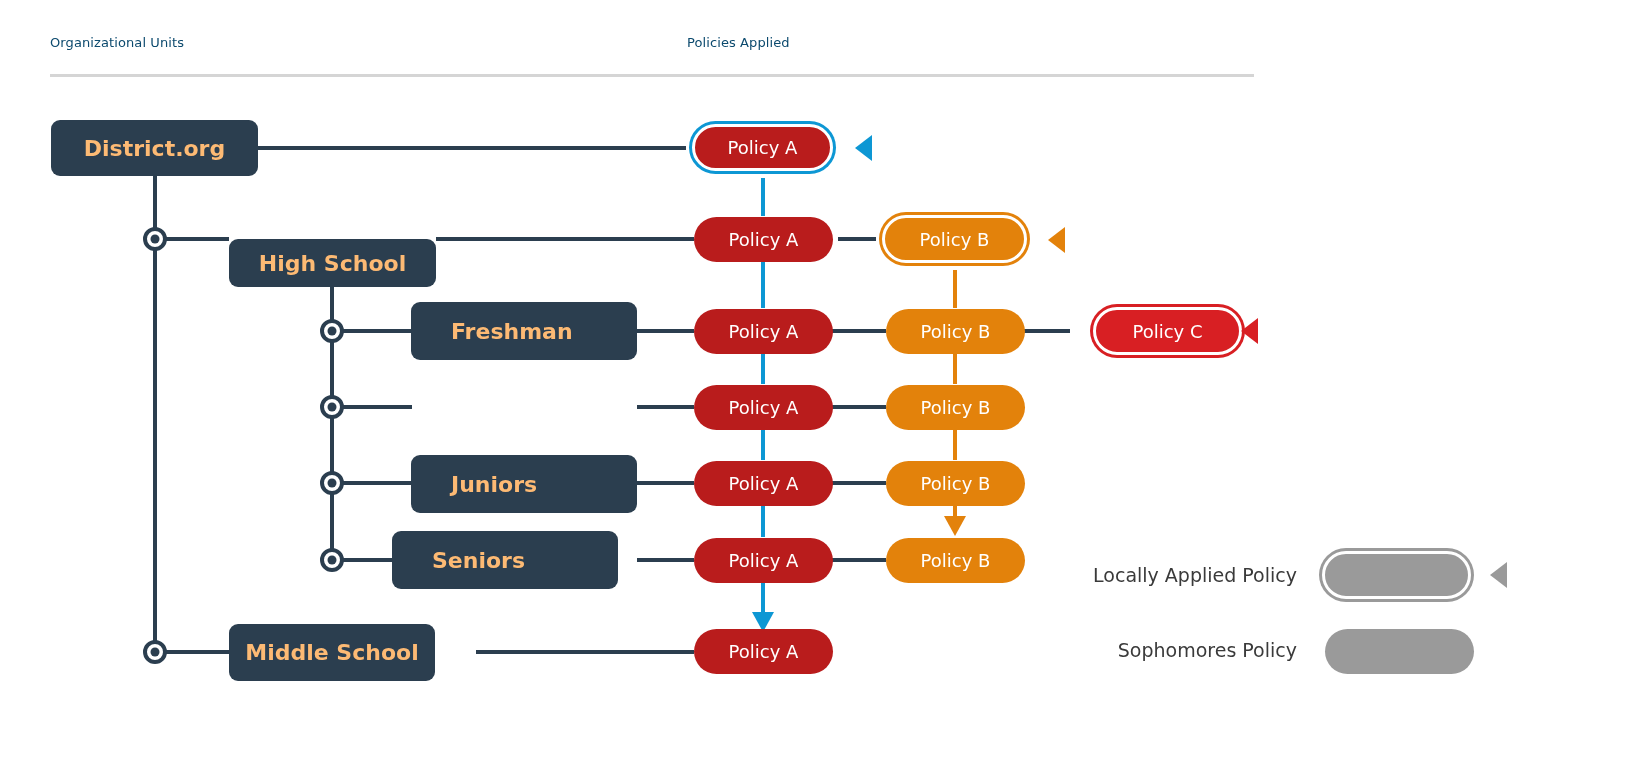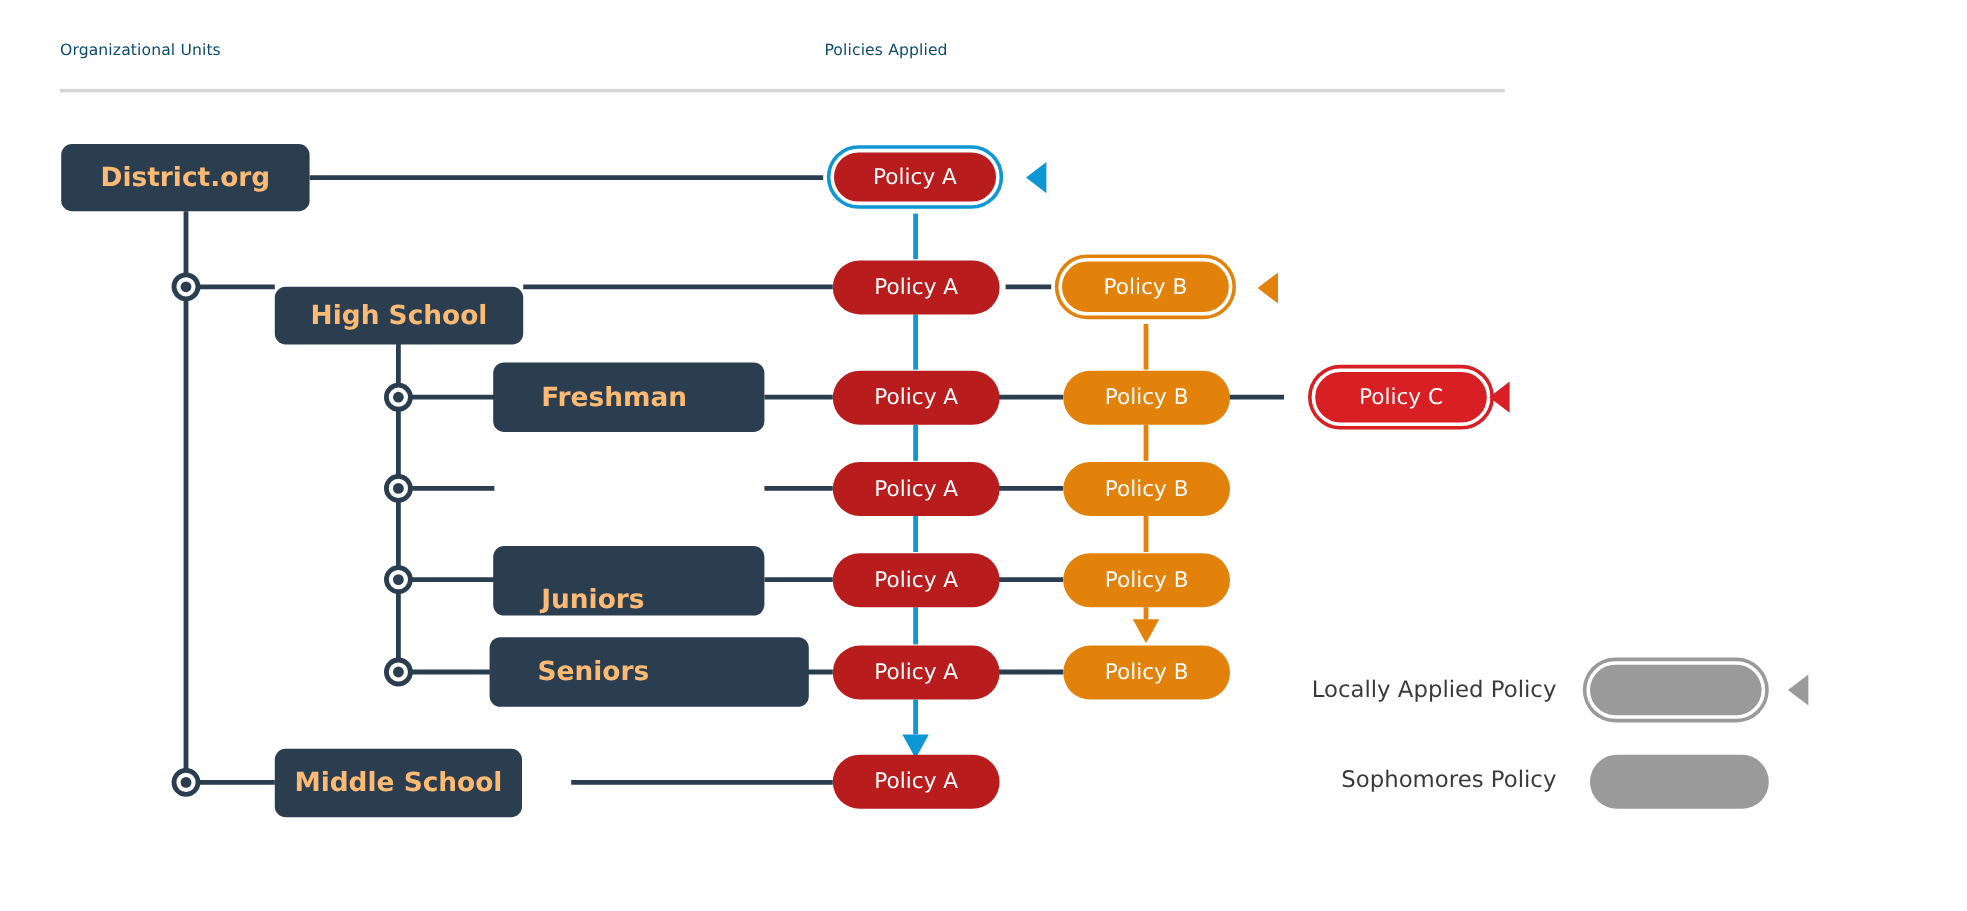--- a/index.html
+++ b/index.html
@@ -168,24 +168,24 @@
 
   <div class="ou-box center" style="left:51px;  top:120px; width:207px; height:56px;">
     <span>District.org</span>
   </div>
   <div class="ou-box center" style="left:229px; top:211px; width:207px; height:48px;margin-top:28px;">
     <span>High School</span>
   </div>
   <div class="ou-box leftal" style="left:411px; top:302px; width:226px; height:58px;">
     <span>Freshman</span>
   </div>
-  <div class="ou-box leftal" style="left:411px; top:455px; width:226px; height:58px;align-items:flex-end;">
+  <div class="ou-box leftal" style="left:411px; top:455px; width:226px; height:58px;">
     <span>Juniors</span>
   </div>
-  <div class="ou-box leftal" style="left:408px; top:531px; width:266px; height:58px;">
+  <div class="ou-box leftal" style="left:392px; top:531px; width:226px; height:58px;">
     <span>Seniors</span>
   </div>
   <div class="ou-box center" style="left:229px; top:624px; width:206px; height:57px;">
     <span>Middle School</span>
   </div>
 
   <div class="pill blue local" style="left:692px; top:124px; width:141px; height:47px;">
     <span>Policy A</span>
   </div>
   <div class="tri blue" style="left:855px; top:135px;"></div>

